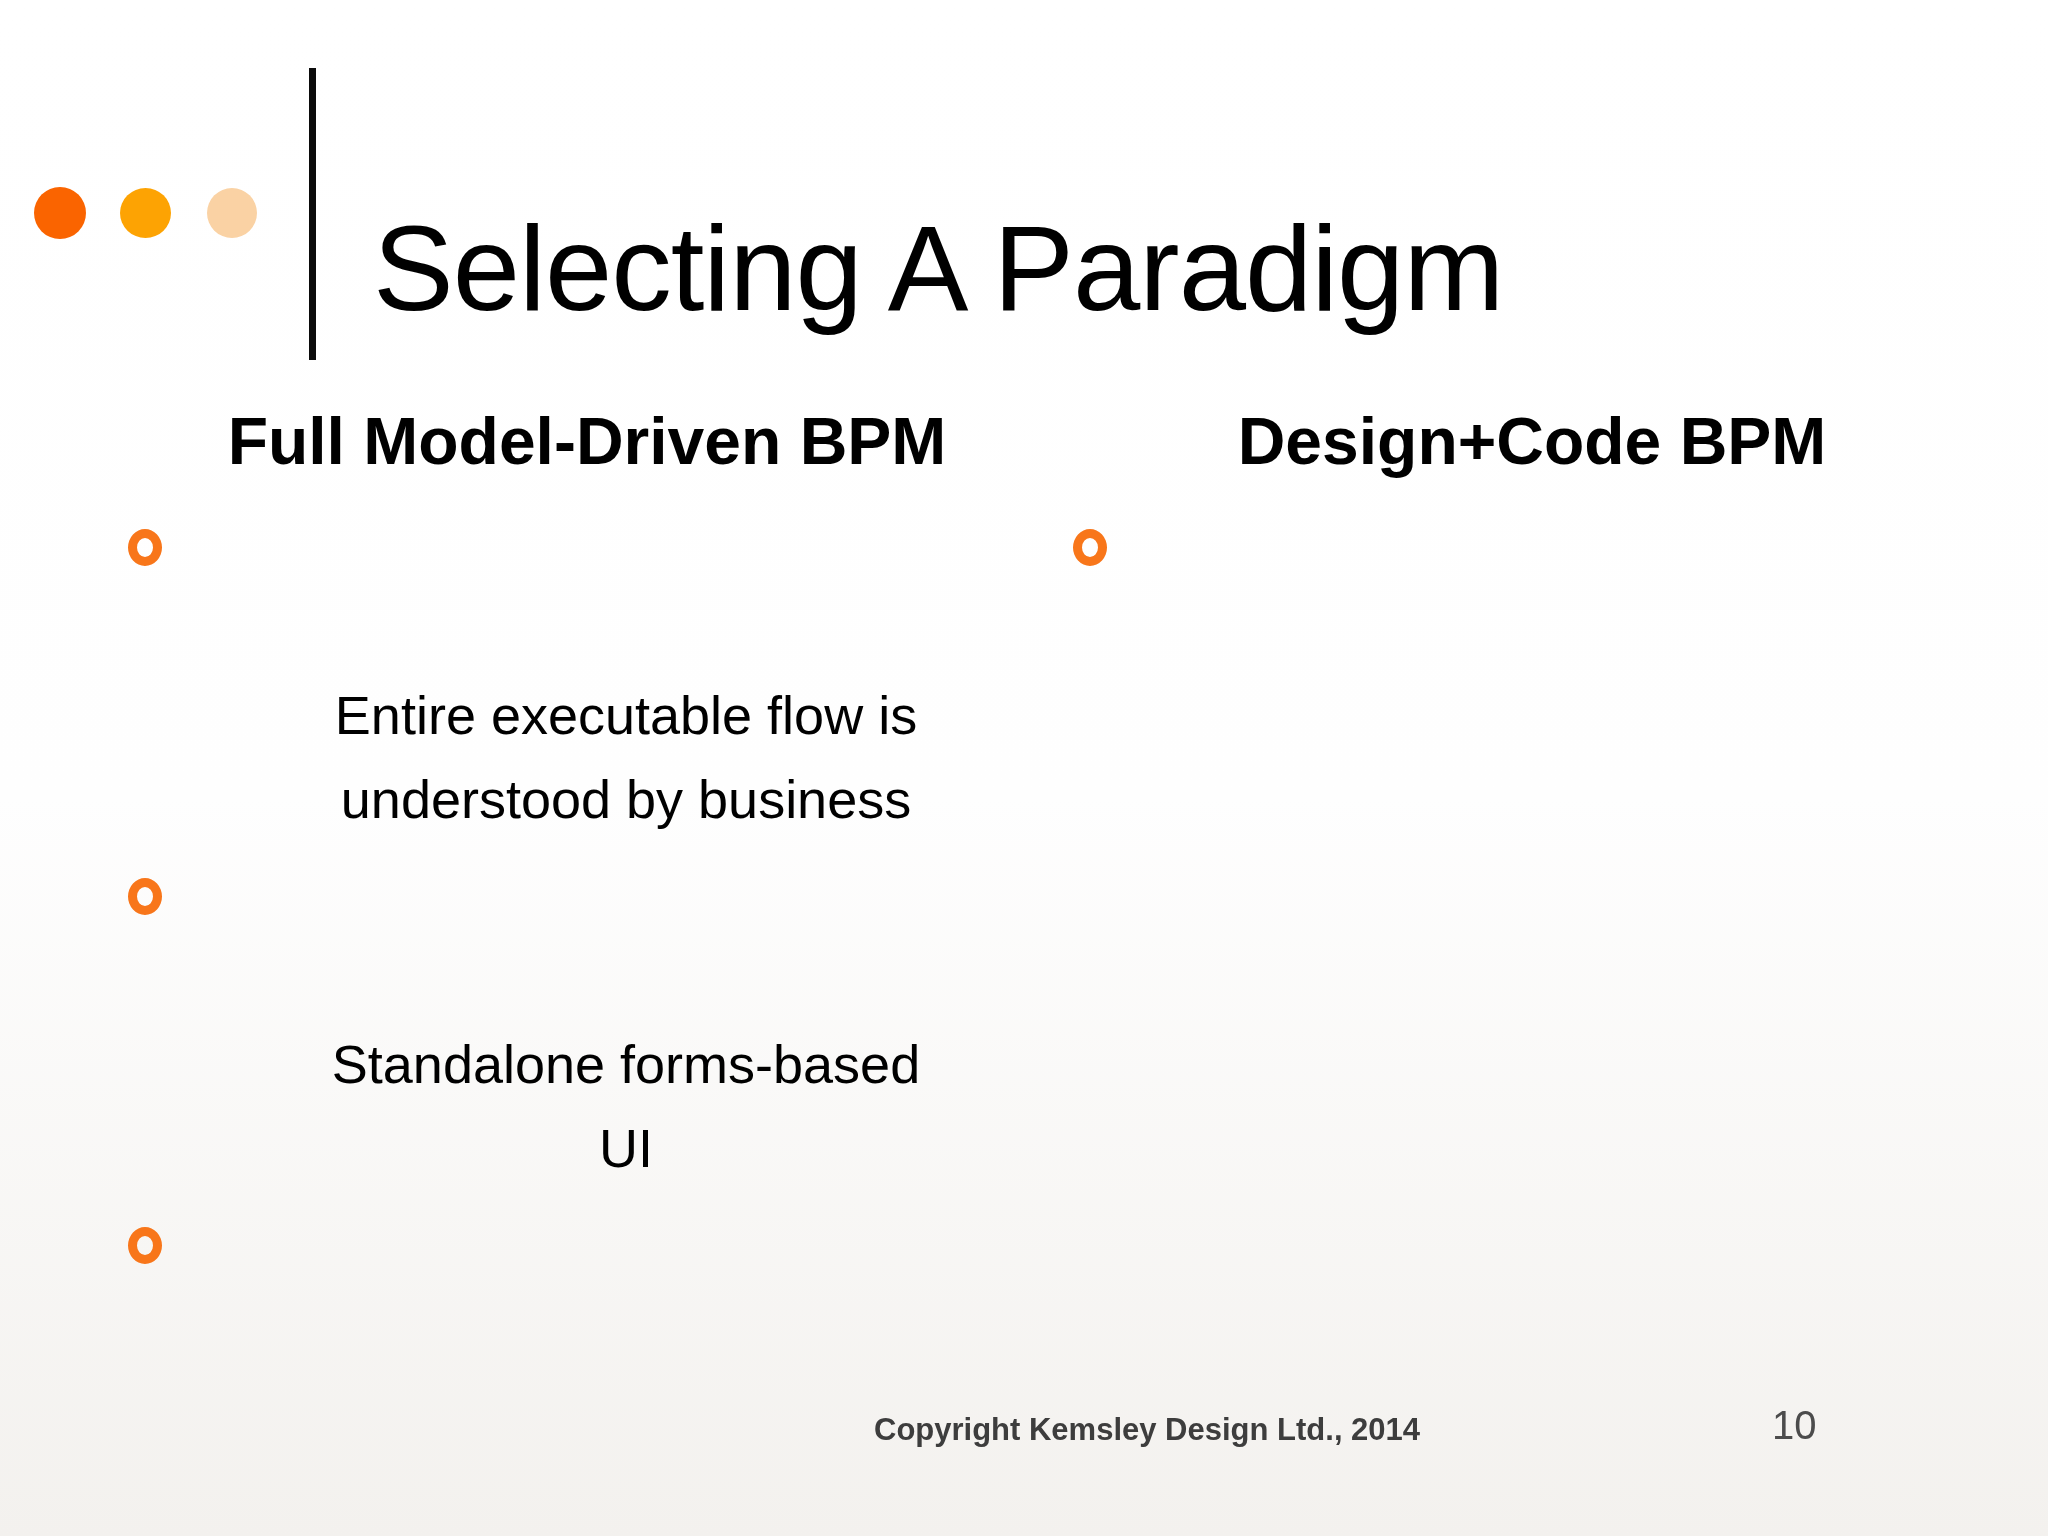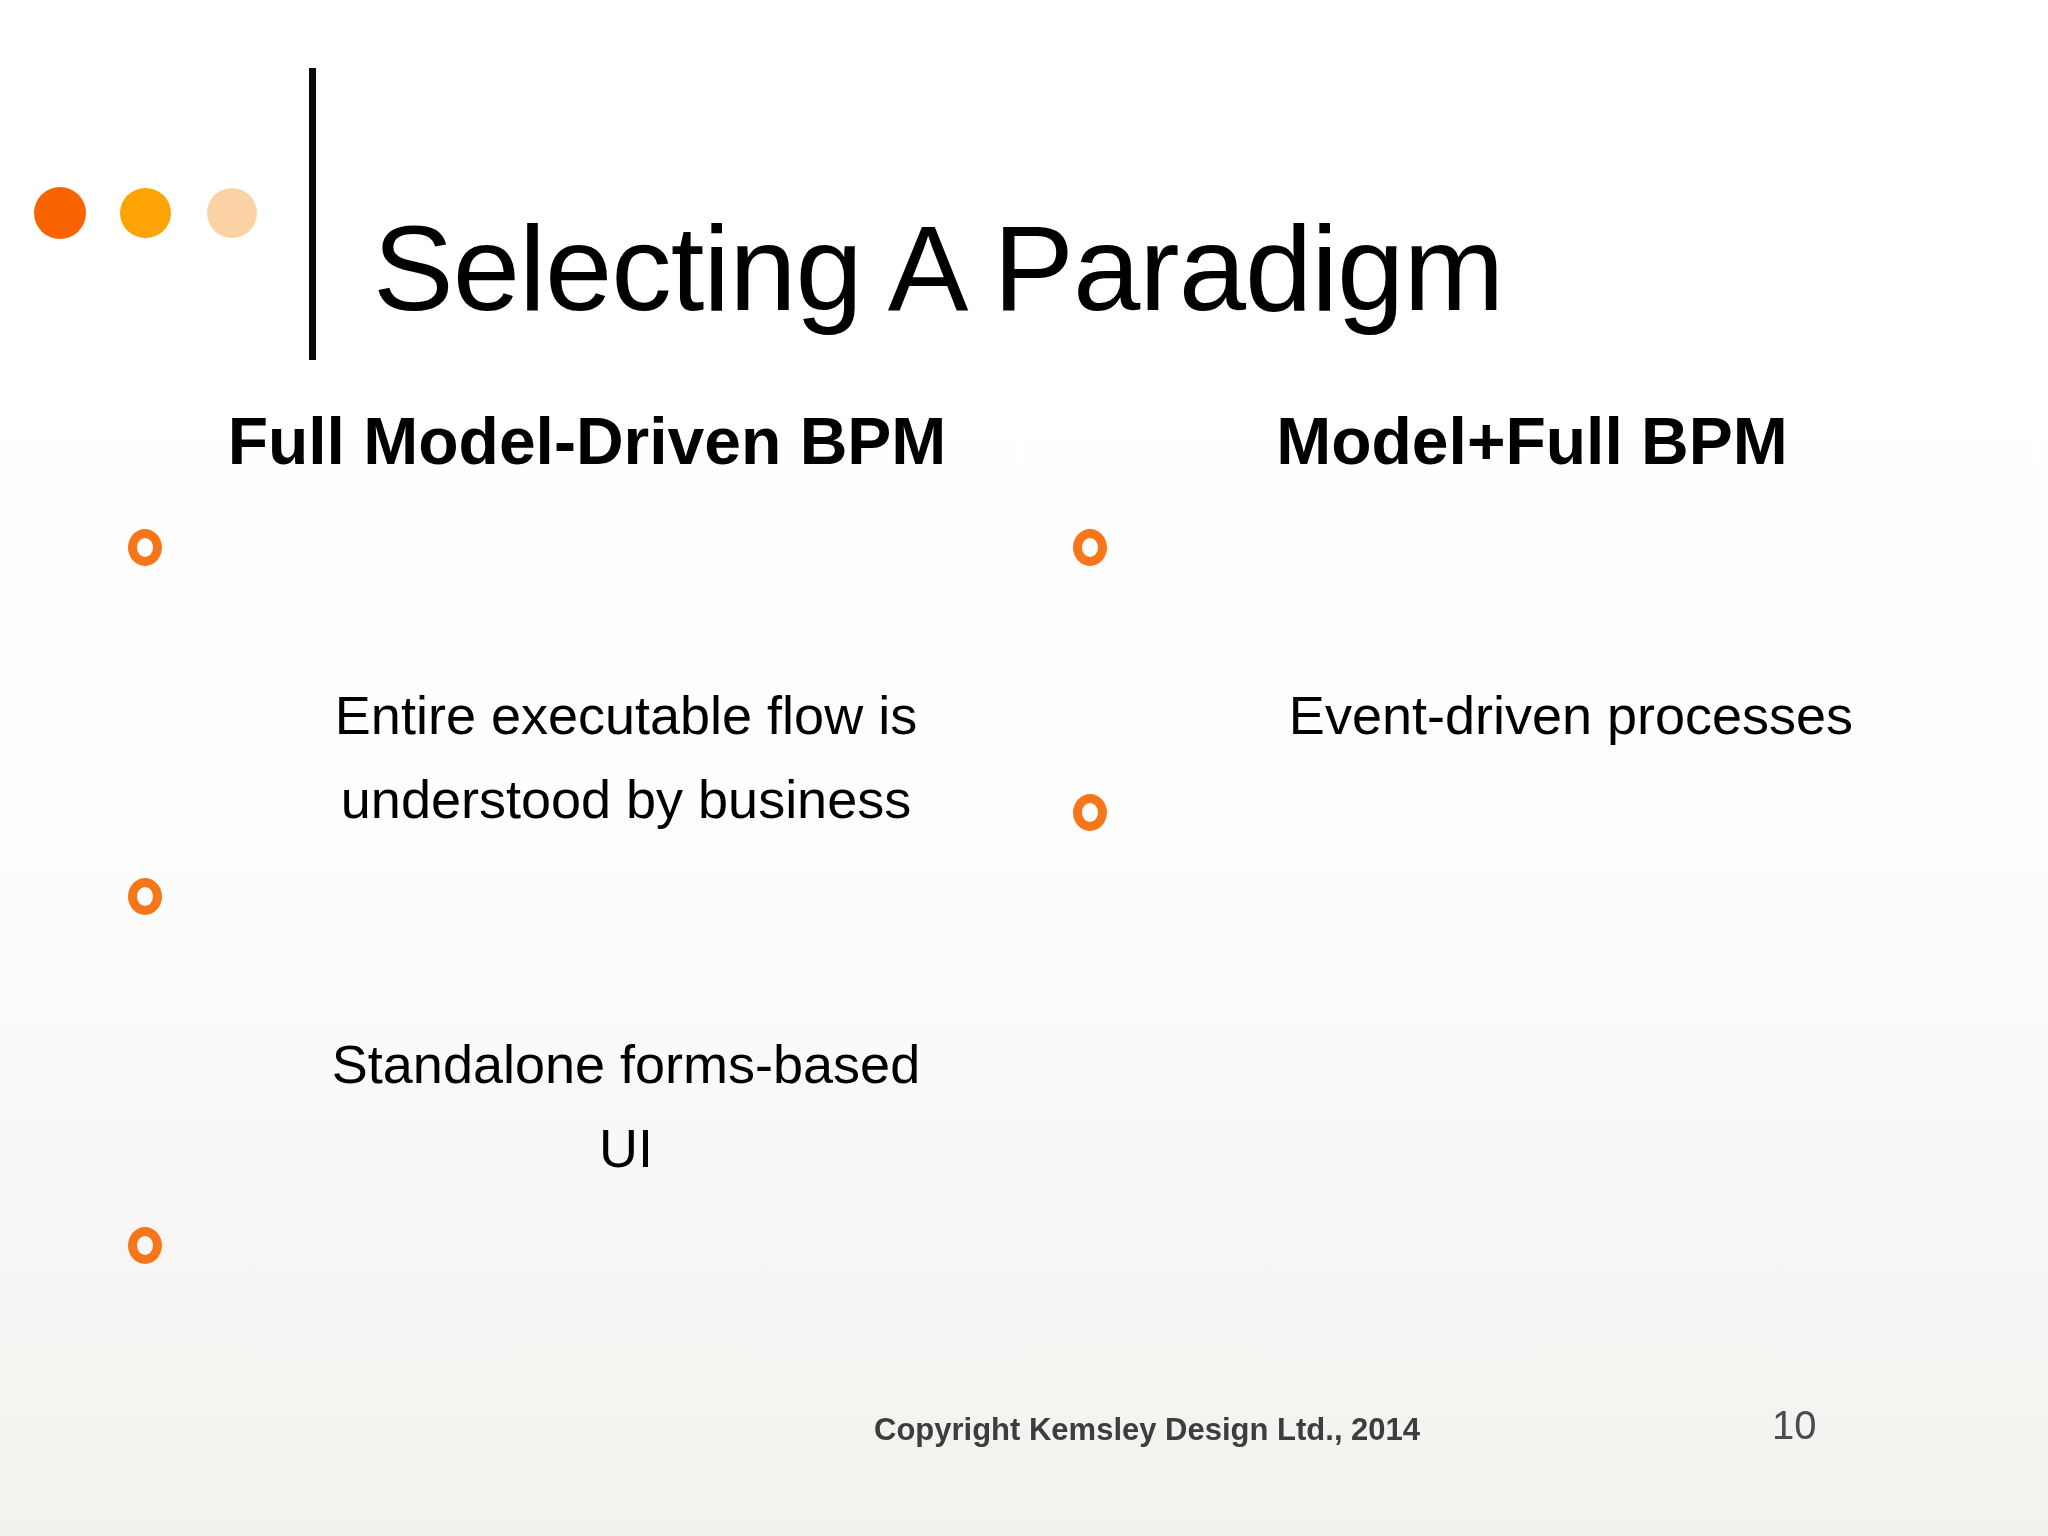--- a/index.html
+++ b/index.html
@@ -117,26 +117,22 @@
       </li>
       <li class="bullet">
         <span class="ring"></span>
         
       </li>
 
     </ul>
   </section>
 
   <section class="col right">
-    <h2>Model+Full BPM</h2>
+    <h2>Design+Code BPM</h2>
     <ul>
-      <li class="bullet">
-        <span class="ring"></span>
-        <span>Event-driven processes</span>
-      </li>
       <li class="bullet">
         <span class="ring"></span>
         
       </li>
     </ul>
   </section>
 
   <div class="footer-copyright">Copyright Kemsley Design Ltd., 2014</div>
   <div class="footer-page">10</div>
 

